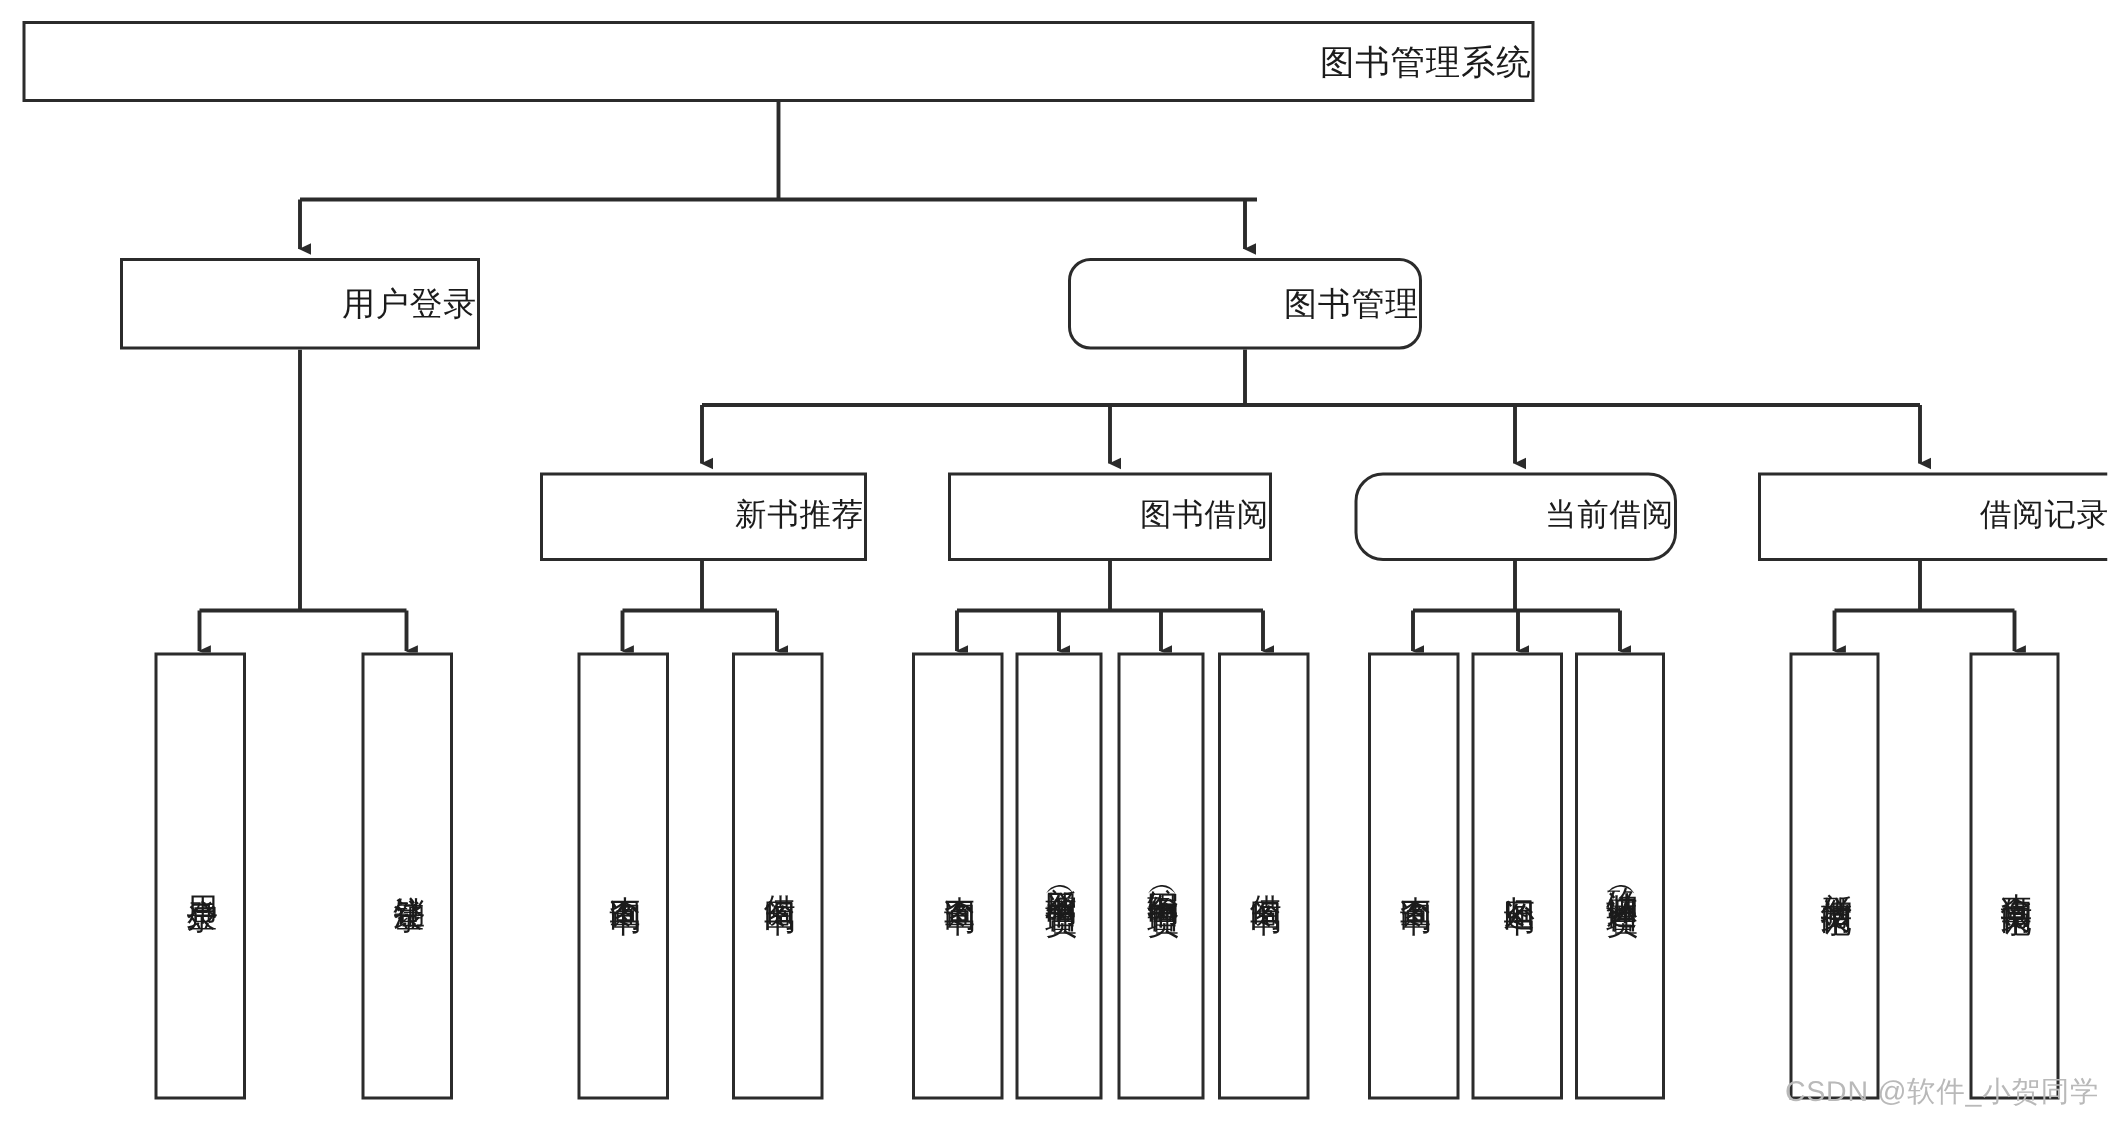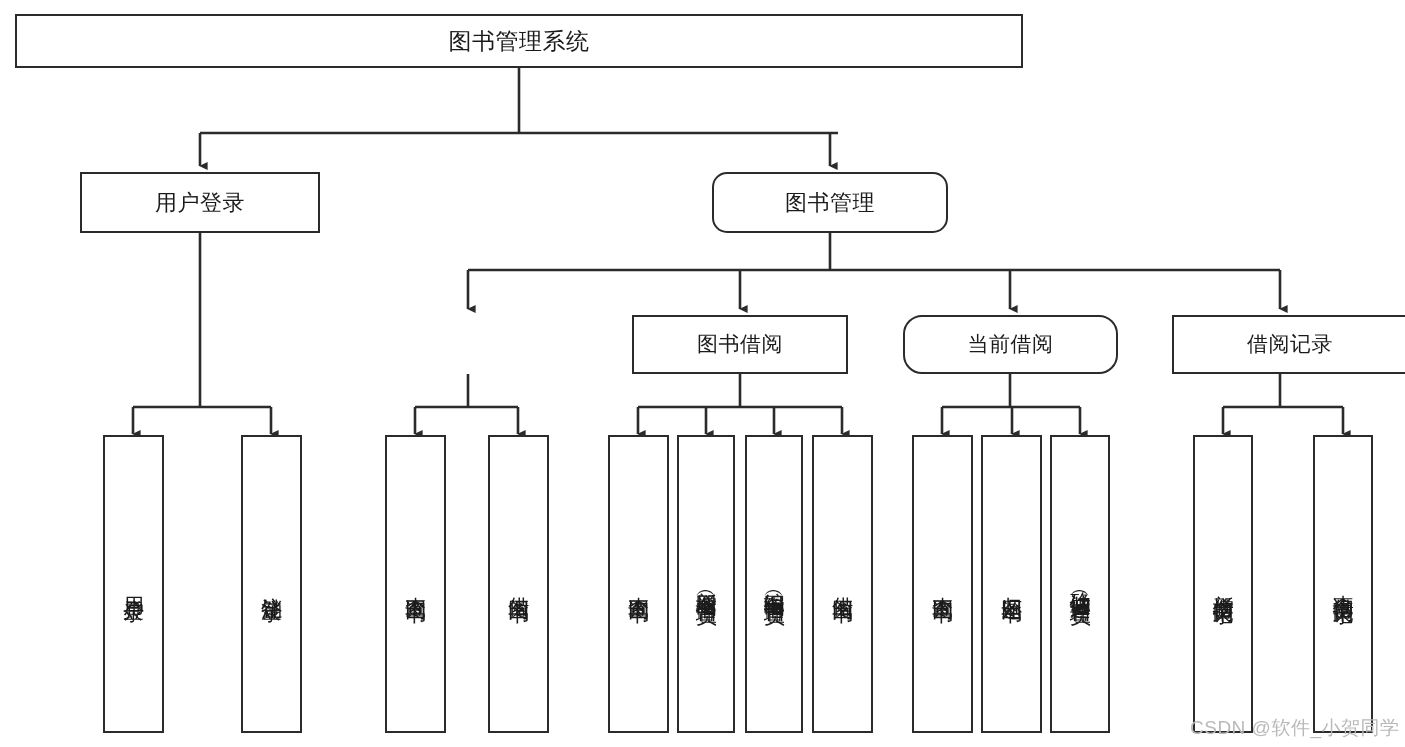--- a/index.html
+++ b/index.html
@@ -25,21 +25,21 @@
     height: 747px;
     pointer-events: none;
   }
   .node {
     position: absolute;
     box-sizing: border-box;
     border: 2.5px solid #2b2b2b;
     background: #ffffff;
     display: flex;
     align-items: center;
-    justify-content: center;
+    justify-content: flex-end;
     color: #1b1b1b;
     text-align: center;
   }
   .node .label {
     display: block;
     line-height: 1.25;
     letter-spacing: 0.5px;
   }
   .node.root {
     font-size: 23px;
@@ -131,20 +131,23 @@
     <span class="label">图书管理系统</span>
   </div>
 
   <div class="node level1" style="left:80px; top:172px; width:240px; height:61px;">
     <span class="label">用户登录</span>
   </div>
   <div class="node level1" style="left:712px; top:172px; width:236px; height:61px;border-radius:15px;">
     <span class="label">图书管理</span>
   </div>
 
+  <div class="node level2" style="left:360px; top:315px; width:218px; height:59px;">
+    <span class="label">新书推荐</span>
+  </div>
   <div class="node level2" style="left:632px; top:315px; width:216px; height:59px;">
     <span class="label">图书借阅</span>
   </div>
   <div class="node level2" style="left:903px; top:315px; width:215px; height:59px;border-radius:19px;">
     <span class="label">当前借阅</span>
   </div>
   <div class="node level2" style="left:1172px; top:315px; width:236px; height:59px;">
     <span class="label">借阅记录</span>
   </div>
 

